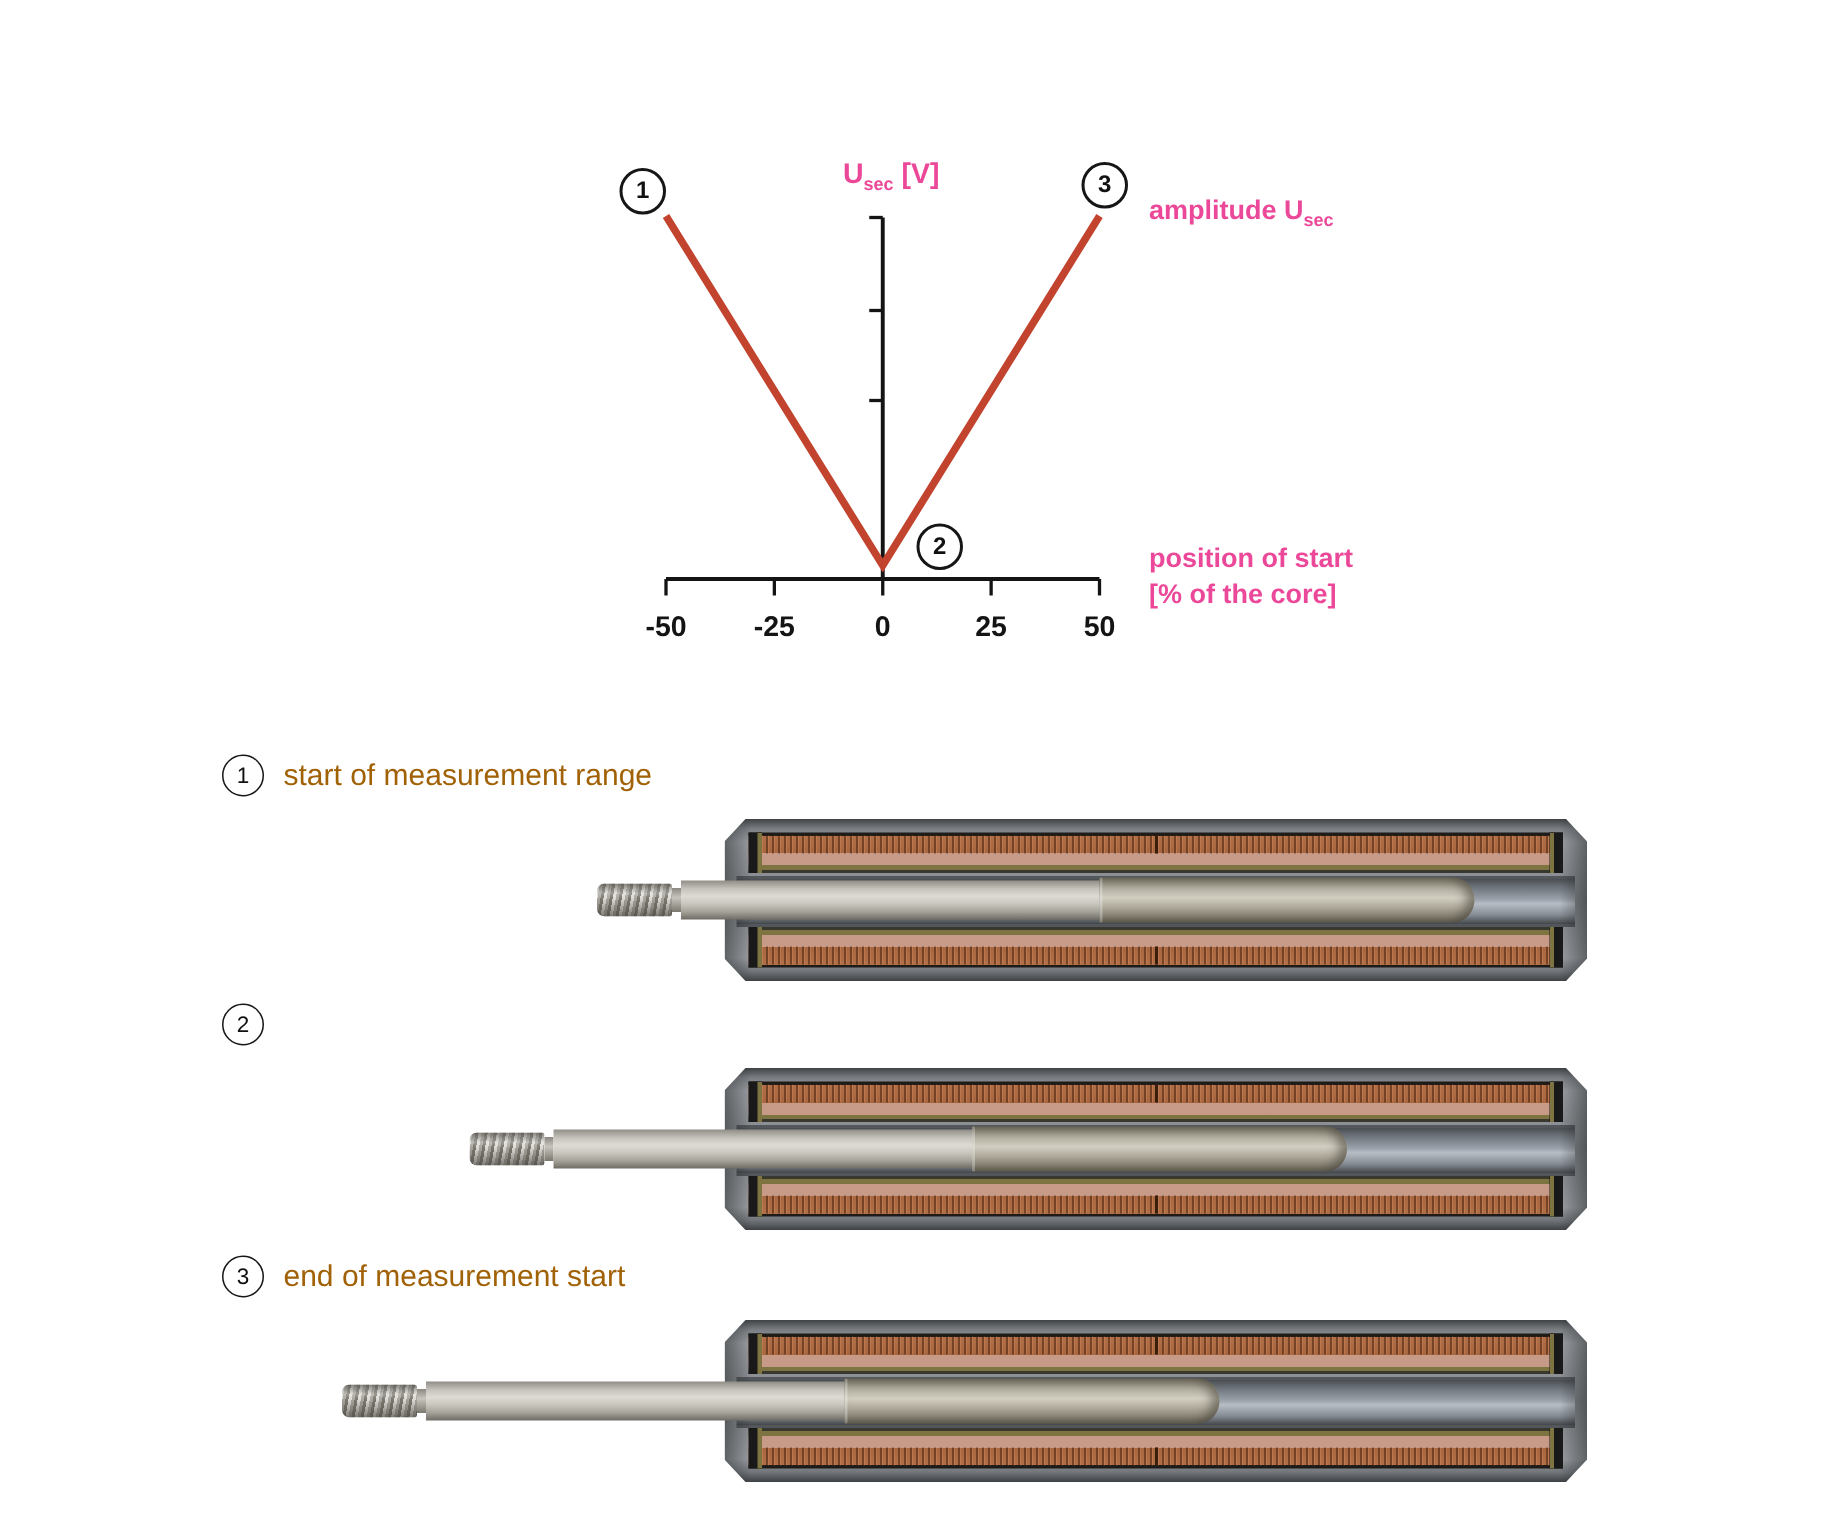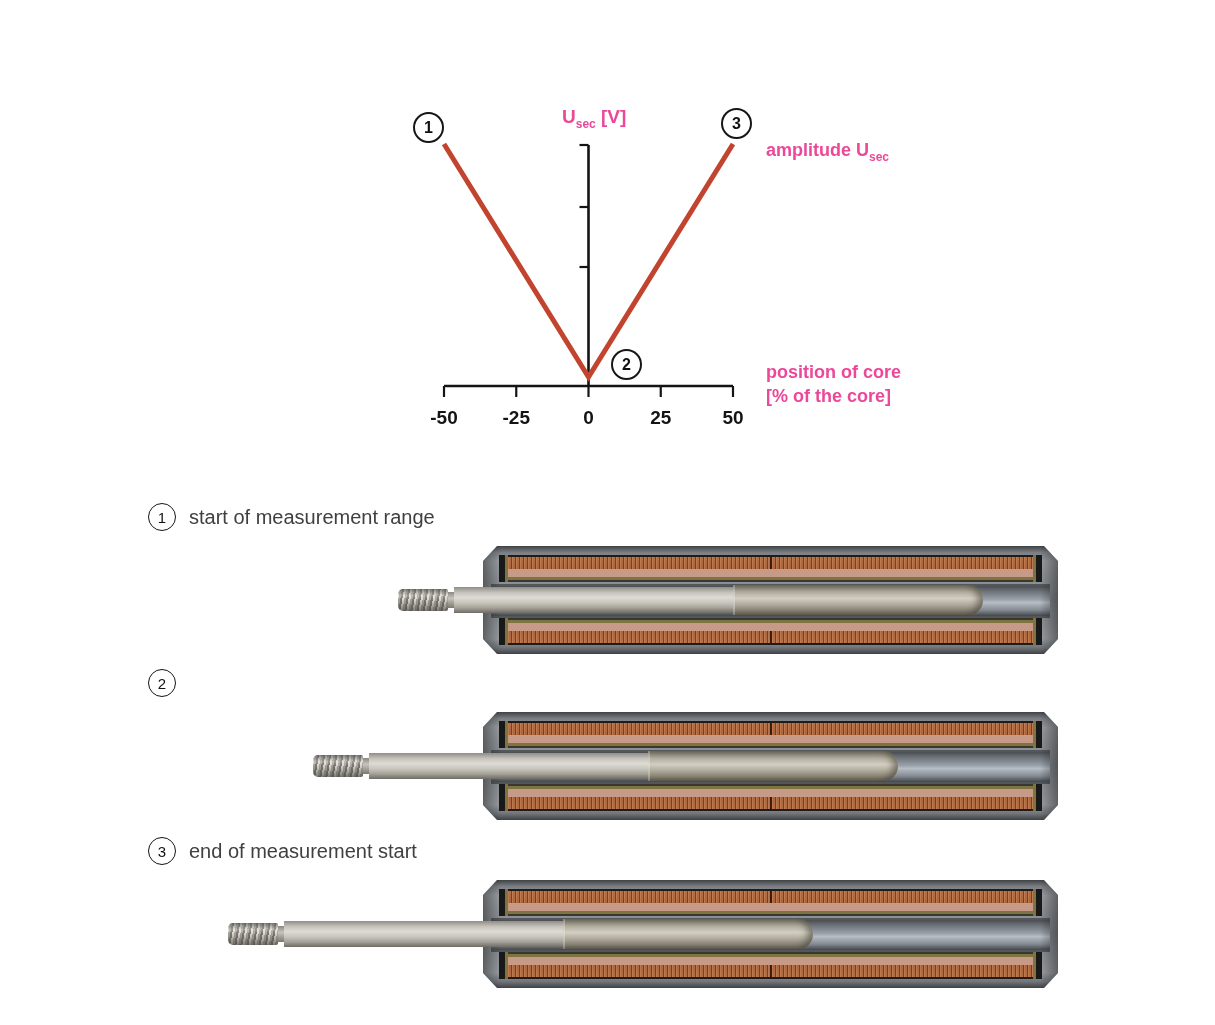--- a/index.html
+++ b/index.html
@@ -5,35 +5,35 @@
   html,body{margin:0;padding:0;background:#ffffff;}
   .page{position:relative;width:1215px;height:1025px;background:#ffffff;overflow:hidden;
         font-family:"Liberation Sans",sans-serif;color:#1a1a1a;}
 
   
   #chart-svg{position:absolute;left:0;top:0;width:1215px;height:460px;}
   #chart-svg text{font-family:"Liberation Sans",sans-serif;}
   .chart-label{position:absolute;font-size:18px;font-weight:600;color:#ec4899;white-space:nowrap;}
   .chart-label sub{font-size:12px;line-height:0;}
   #chart-title{left:562px;top:106px;font-size:19px;}
-  #amplitude-label{left:766px;top:140px;}
+  #amplitude-label{left:766px;top:130px;}
   #xaxis-label{left:766px;top:360px;line-height:24px;font-weight:600;}
   .num-circle{position:absolute;width:27px;height:27px;border:2px solid #161616;border-radius:50%;
               background:#fff;display:flex;align-items:center;justify-content:center;
               font-size:16px;font-weight:600;color:#111;}
   #annot-1{left:413px;top:112px;}
   #annot-3{left:721px;top:108px;}
   #annot-2{left:611px;top:349px;}
 
   
   .figure{position:absolute;left:0;width:1215px;height:108px;}
   .f1{top:546px;} .f2{top:712px;} .f3{top:880px;}
   .figure-label{position:absolute;left:148px;top:-43px;display:flex;align-items:center;gap:13px;}
   .figure-label .fnum{position:static;width:26px;height:26px;border-width:1.5px;font-size:15px;font-weight:400;}
-  .figure-label .ftext{font-size:20px;color:#404040;}
+  .figure-label .ftext{font-size:20px;color:#a16207;}
 
   
   .housing{position:absolute;left:483px;top:0;width:575px;height:108px;
     background:linear-gradient(180deg,#3f4245 0%,#7a7e82 6%,#9b9fa3 14%,#8d9195 32%,#83878b 50%,
                #8d9195 68%,#9b9fa3 86%,#717579 94%,#3f4245 100%);
     clip-path:polygon(14px 0,calc(100% - 14px) 0,100% 15px,100% calc(100% - 15px),
                calc(100% - 14px) 100%,14px 100%,0 calc(100% - 15px),0 15px);}
   .housing .endcap{position:absolute;top:0;bottom:0;width:18px;}
   .housing .endcap.left{left:0;background:linear-gradient(90deg,rgba(35,37,39,.5),rgba(35,37,39,0));}
   .housing .endcap.right{right:0;background:linear-gradient(270deg,rgba(35,37,39,.5),rgba(35,37,39,0));}
@@ -107,21 +107,21 @@
 
   <div class="chart-label" id="chart-title">
     <span>U</span><sub>sec</sub><span> [V]</span>
   </div>
 
   <div class="chart-label" id="amplitude-label">
     <span>amplitude U</span><sub>sec</sub>
   </div>
 
   <div class="chart-label" id="xaxis-label">
-    <div>position of core</div>
+    <div>position of start</div>
     <div>[% of the core]</div>
   </div>
 
   <div class="num-circle" id="annot-1">1</div>
   <div class="num-circle" id="annot-2">2</div>
   <div class="num-circle" id="annot-3">3</div>
 
   <div class="figure f1">
     <div class="figure-label">
       <span class="num-circle fnum">1</span>

